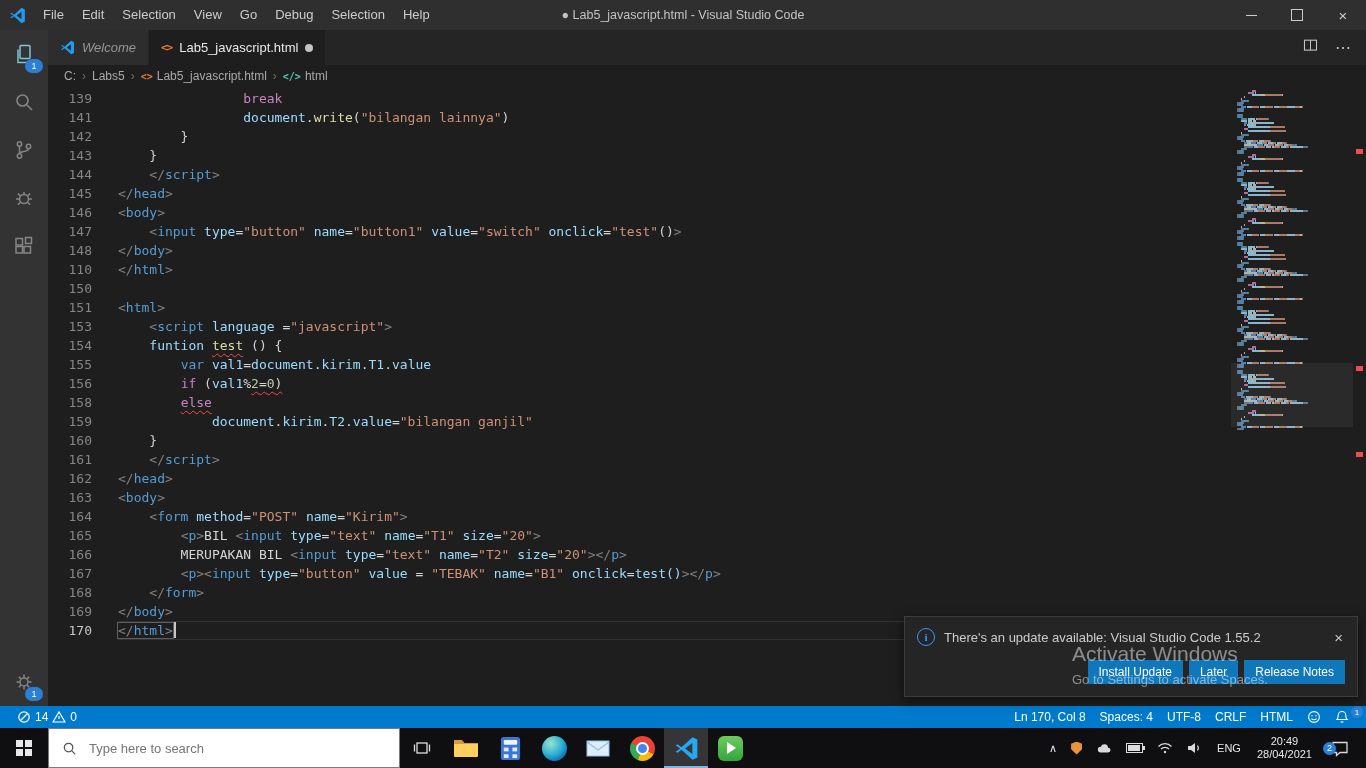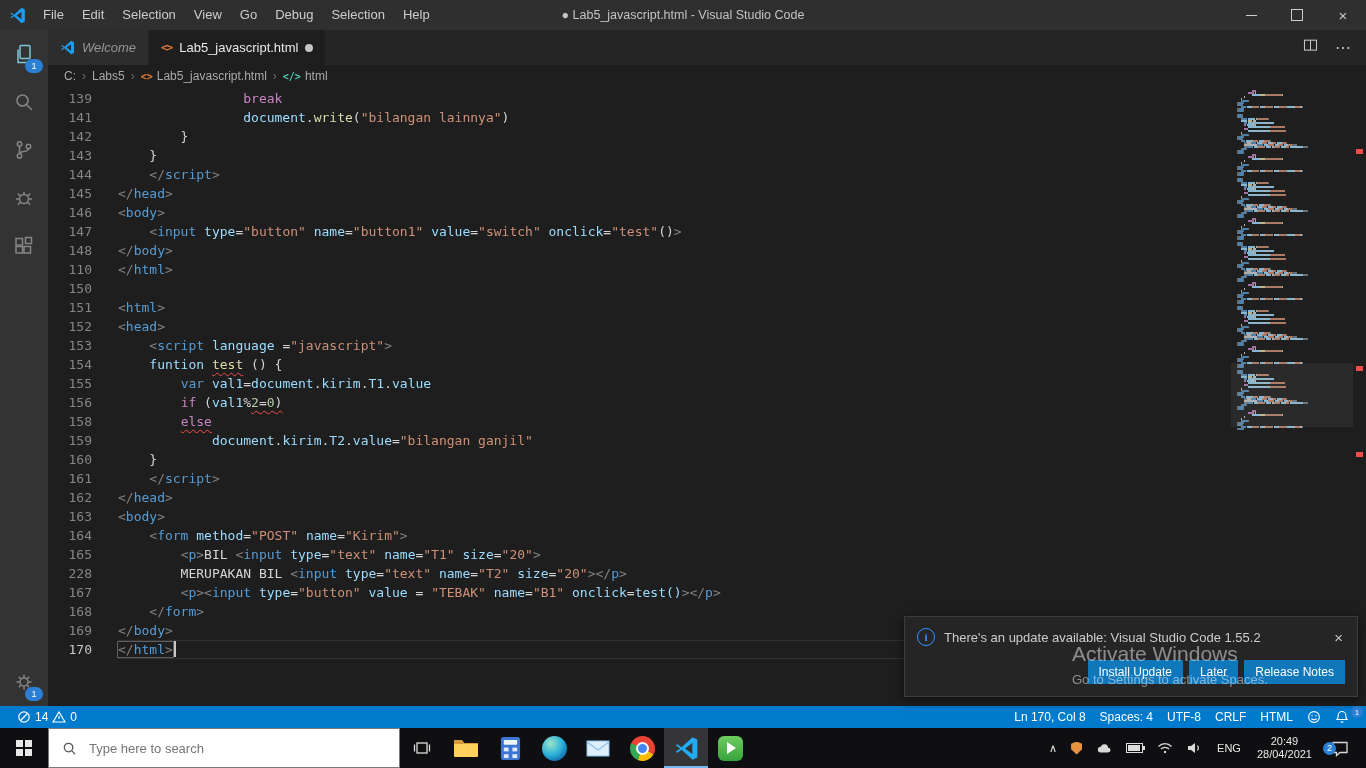--- a/index.html
+++ b/index.html
@@ -296,24 +296,20 @@
           </div>
           <div class="cl">
             <span class="ln">150</span>
             <span class="ct"></span>
           </div>
           <div class="cl">
             <span class="ln">151</span>
             <span class="ct"><span class="pu">&lt;</span><span class="tg">html</span><span class="pu">&gt;</span></span>
           </div>
           <div class="cl">
-            <span class="ln">152</span>
-            <span class="ct"><span class="pu">&lt;</span><span class="tg">head</span><span class="pu">&gt;</span></span>
-          </div>
-          <div class="cl">
             <span class="ln">153</span>
             <span class="ct"><span class="pl">    </span><span class="pu">&lt;</span><span class="tg">script</span><span class="pl"> </span><span class="at">language</span><span class="pl"> =</span><span class="st">"javascript"</span><span class="pu">&gt;</span></span>
           </div>
           <div class="cl">
             <span class="ln">154</span>
             <span class="ct"><span class="pl">    </span><span class="at">funtion</span><span class="pl"> </span><span class="fn sq">test</span><span class="pl"> () {</span></span>
           </div>
           <div class="cl">
             <span class="ln">155</span>
             <span class="ct"><span class="pl">        </span><span class="tg">var</span><span class="pl"> </span><span class="at">val1</span><span class="pl">=</span><span class="at">document</span><span class="pl">.</span><span class="at">kirim</span><span class="pl">.</span><span class="at">T1</span><span class="pl">.</span><span class="at">value</span></span>
@@ -348,21 +344,21 @@
           </div>
           <div class="cl">
             <span class="ln">164</span>
             <span class="ct"><span class="pl">    </span><span class="pu">&lt;</span><span class="tg">form</span><span class="pl"> </span><span class="at">method</span><span class="pl">=</span><span class="st">"POST"</span><span class="pl"> </span><span class="at">name</span><span class="pl">=</span><span class="st">"Kirim"</span><span class="pu">&gt;</span></span>
           </div>
           <div class="cl">
             <span class="ln">165</span>
             <span class="ct"><span class="pl">        </span><span class="pu">&lt;</span><span class="tg">p</span><span class="pu">&gt;</span><span class="pl">BIL </span><span class="pu">&lt;</span><span class="tg">input</span><span class="pl"> </span><span class="at">type</span><span class="pl">=</span><span class="st">"text"</span><span class="pl"> </span><span class="at">name</span><span class="pl">=</span><span class="st">"T1"</span><span class="pl"> </span><span class="at">size</span><span class="pl">=</span><span class="st">"20"</span><span class="pu">&gt;</span></span>
           </div>
           <div class="cl">
-            <span class="ln">228</span>
+            <span class="ln">166</span>
             <span class="ct"><span class="pl">        MERUPAKAN BIL </span><span class="pu">&lt;</span><span class="tg">input</span><span class="pl"> </span><span class="at">type</span><span class="pl">=</span><span class="st">"text"</span><span class="pl"> </span><span class="at">name</span><span class="pl">=</span><span class="st">"T2"</span><span class="pl"> </span><span class="at">size</span><span class="pl">=</span><span class="st">"20"</span><span class="pu">&gt;&lt;/</span><span class="tg">p</span><span class="pu">&gt;</span></span>
           </div>
           <div class="cl">
             <span class="ln">167</span>
             <span class="ct"><span class="pl">        </span><span class="pu">&lt;</span><span class="tg">p</span><span class="pu">&gt;&lt;</span><span class="tg">input</span><span class="pl"> </span><span class="at">type</span><span class="pl">=</span><span class="st">"button"</span><span class="pl"> </span><span class="at">value</span><span class="pl"> = </span><span class="st">"TEBAK"</span><span class="pl"> </span><span class="at">name</span><span class="pl">=</span><span class="st">"B1"</span><span class="pl"> </span><span class="at">onclick</span><span class="pl">=</span><span class="at">test()</span><span class="pu">&gt;&lt;/</span><span class="tg">p</span><span class="pu">&gt;</span></span>
           </div>
           <div class="cl">
             <span class="ln">168</span>
             <span class="ct"><span class="pl">    </span><span class="pu">&lt;/</span><span class="tg">form</span><span class="pu">&gt;</span></span>
           </div>

